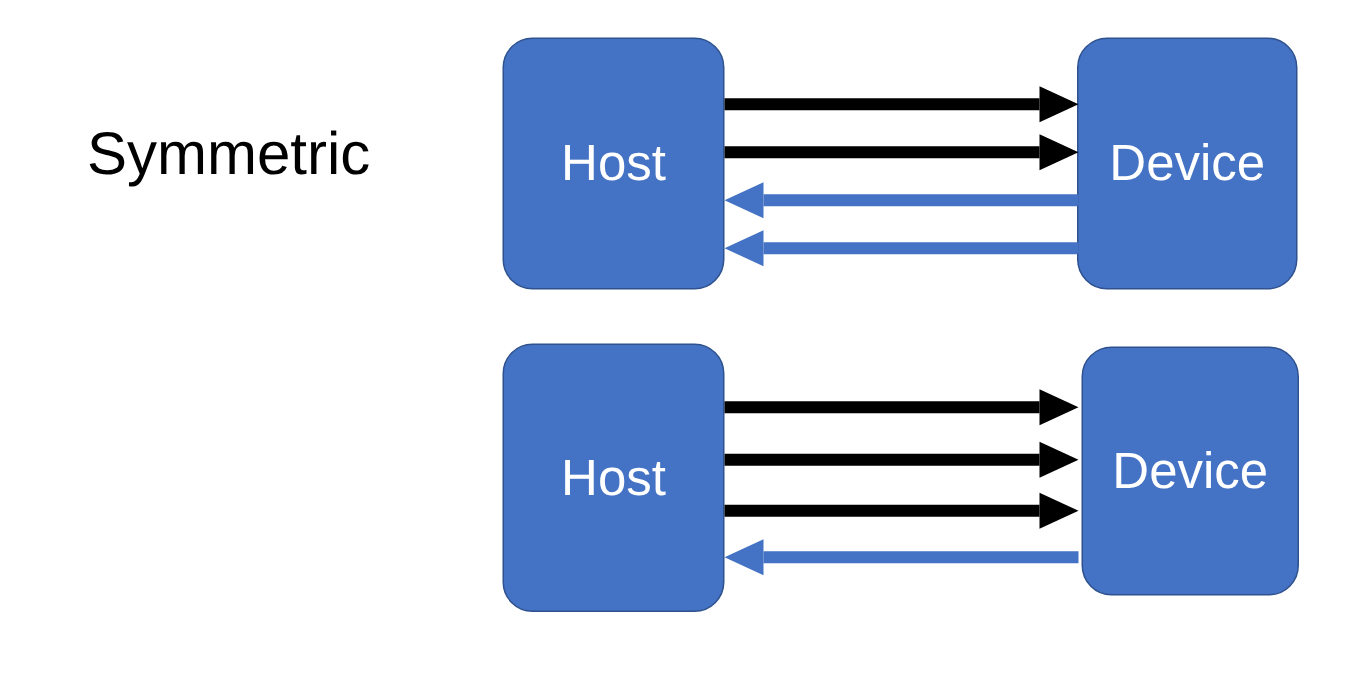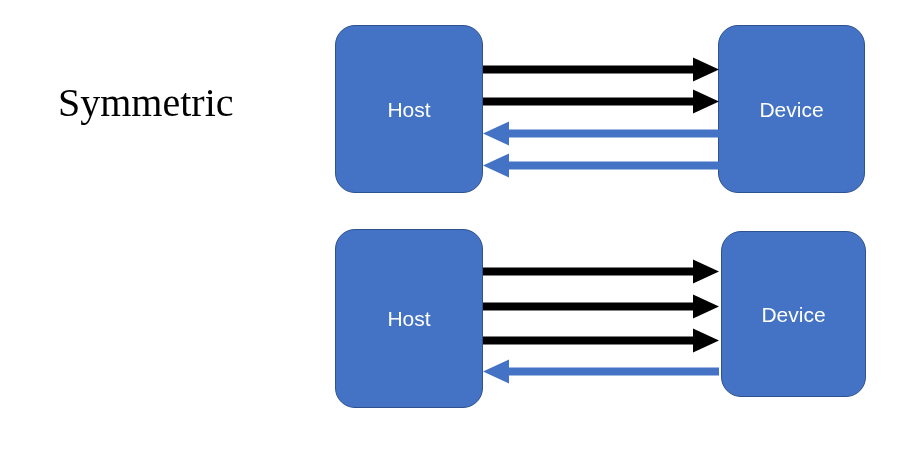--- a/index.html
+++ b/index.html
@@ -13,21 +13,21 @@
   }
   #canvas {
     position: relative;
     width: 900px;
     height: 452px;
     background: #ffffff;
     overflow: hidden;
   }
   .row-label {
     position: absolute;
-    font-family: Liberation Serif, serif;
+    font-family: Liberation Sans, sans-serif;
     font-size: 40px;
     font-weight: 400;
     color: #000000;
     line-height: 1;
     white-space: nowrap;
     letter-spacing: 0px;
   }
   #label-symmetric  { left: 58px;  top: 83px; }
   #label-asymmetric { left: 46px;  top: 288px; }
 
@@ -36,21 +36,21 @@
     background: #4472C4;
     border: 1.6px solid #2F528F;
     border-radius: 20px;
     box-sizing: border-box;
     display: flex;
     align-items: center;
     justify-content: center;
   }
   .node-label {
     font-family: "Liberation Sans", sans-serif;
-    font-size: 21px;
+    font-size: 34px;
     color: #ffffff;
     line-height: 1;
     white-space: nowrap;
   }
 
   
   #sym-host   { left: 335px; top: 25px;  width: 148px; height: 168px; }
   #sym-device { left: 718px; top: 25px;  width: 147px; height: 168px; }
   
   #asym-host   { left: 335px; top: 229px; width: 148px; height: 179px; }

